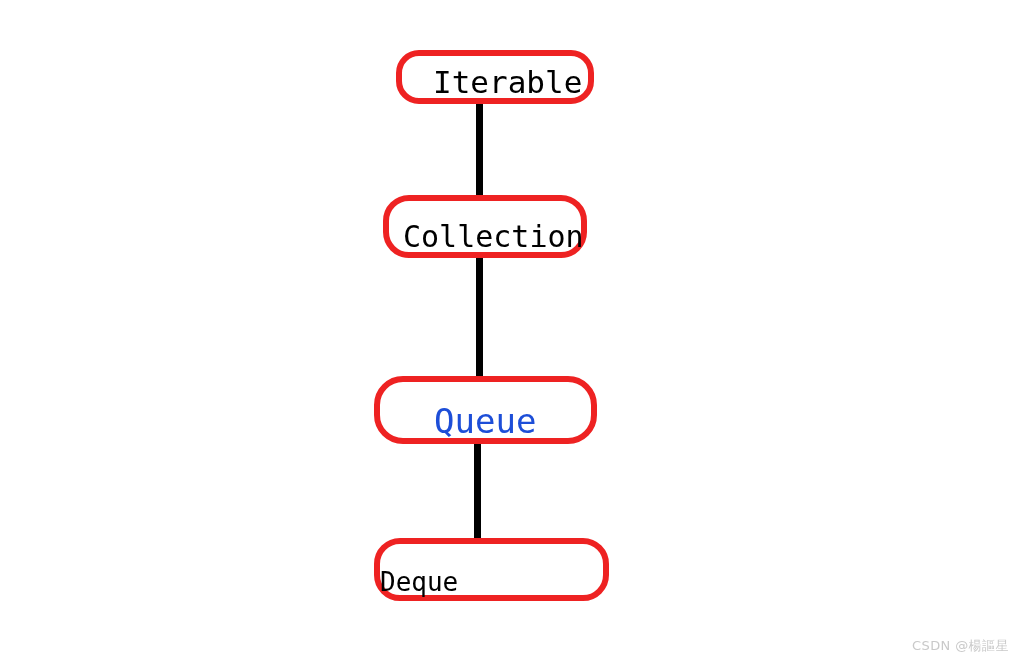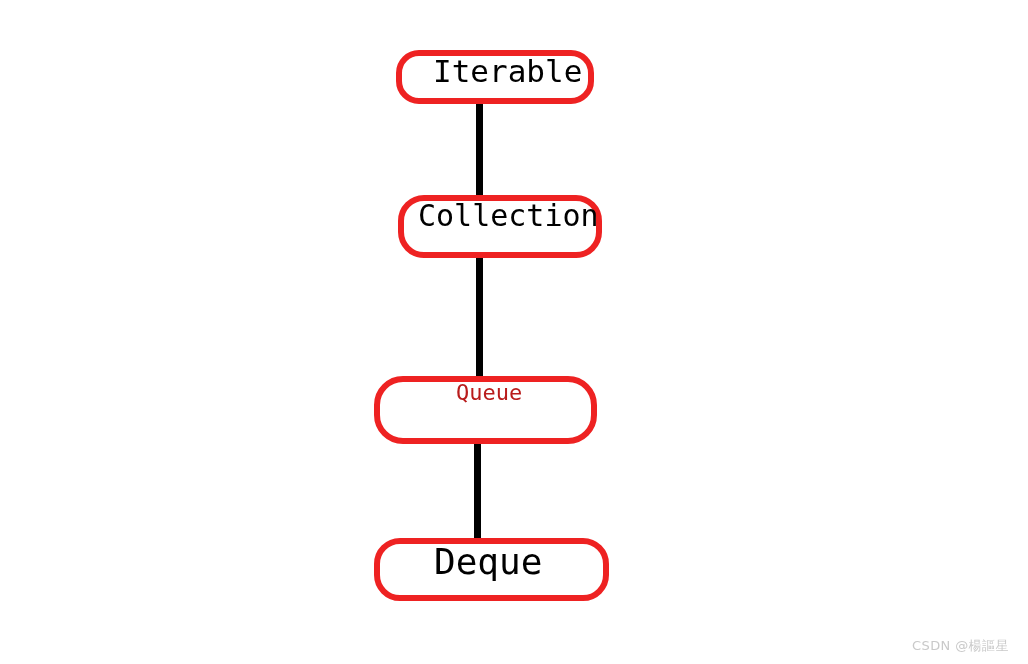--- a/index.html
+++ b/index.html
@@ -16,21 +16,21 @@
     font-family: "DejaVu Sans Mono", monospace;
   }
 
   
   .node {
     position: absolute;
     box-sizing: border-box;
     border-style: solid;
     background: transparent;
     display: flex;
-    align-items: flex-start;
+    align-items: flex-end;
   }
   .node-label {
     white-space: nowrap;
     color: #000000;
     line-height: 1;
   }
 
   
   .connector {
     position: absolute;
@@ -54,27 +54,27 @@
 
   <div class="connector" style="left: 476px; top: 100px; width: 7px; height: 99px; background: rgb(0, 0, 0);"></div>
   <div class="connector" style="left: 476px; top: 254px; width: 7px; height: 126px; background: rgb(0, 0, 0);"></div>
   <div class="connector" style="left: 474px; top: 440px; width: 7px; height: 102px; background: rgb(0, 0, 0);"></div>
 
 
   <div class="node" style="left: 396px; top: 50px; width: 198px; height: 54px; border-color: rgb(238, 34, 34); border-width: 6px; border-radius: 23px;">
     <span class="node-label" style="font-size: 31px; color: rgb(0, 0, 0); margin-left: 31px;">Iterable</span>
   </div>
 
-  <div class="node" style="left: 398px; top: 195px; width: 204px; height: 63px; border-color: rgb(238, 34, 34); border-width: 6px; border-radius: 26px;">
+  <div class="node" style="left: 383px; top: 195px; width: 204px; height: 63px; border-color: rgb(238, 34, 34); border-width: 6px; border-radius: 26px;">
     <span class="node-label" style="font-size: 30px; color: rgb(0, 0, 0); margin-left: 14px;">Collection</span>
   </div>
 
   <div class="node" style="left: 374px; top: 376px; width: 223px; height: 68px; border-color: rgb(238, 34, 34); border-width: 6px; border-radius: 29px;">
-    <span class="node-label" style="font-size: 22px; color: #b91c1c; margin-left: 76px;">Queue</span>
+    <span class="node-label" style="font-size: 34px; color: #1d4ed8; margin-left: 54px;">Queue</span>
   </div>
 
   <div class="node" style="left: 374px; top: 538px; width: 235px; height: 63px; border-color: rgb(238, 34, 34); border-width: 6px; border-radius: 26px;">
-    <span class="node-label" style="font-size: 36px; color: rgb(0, 0, 0); margin-left: 54px;">Deque</span>
+    <span class="node-label" style="font-size: 26px; color: rgb(0, 0, 0); ">Deque</span>
   </div>
 
   <div class="watermark" style="left: 912px; top: 637px; text-align: center;">CSDN @楊謳星</div>
 
 </div>
 
 </body></html>

